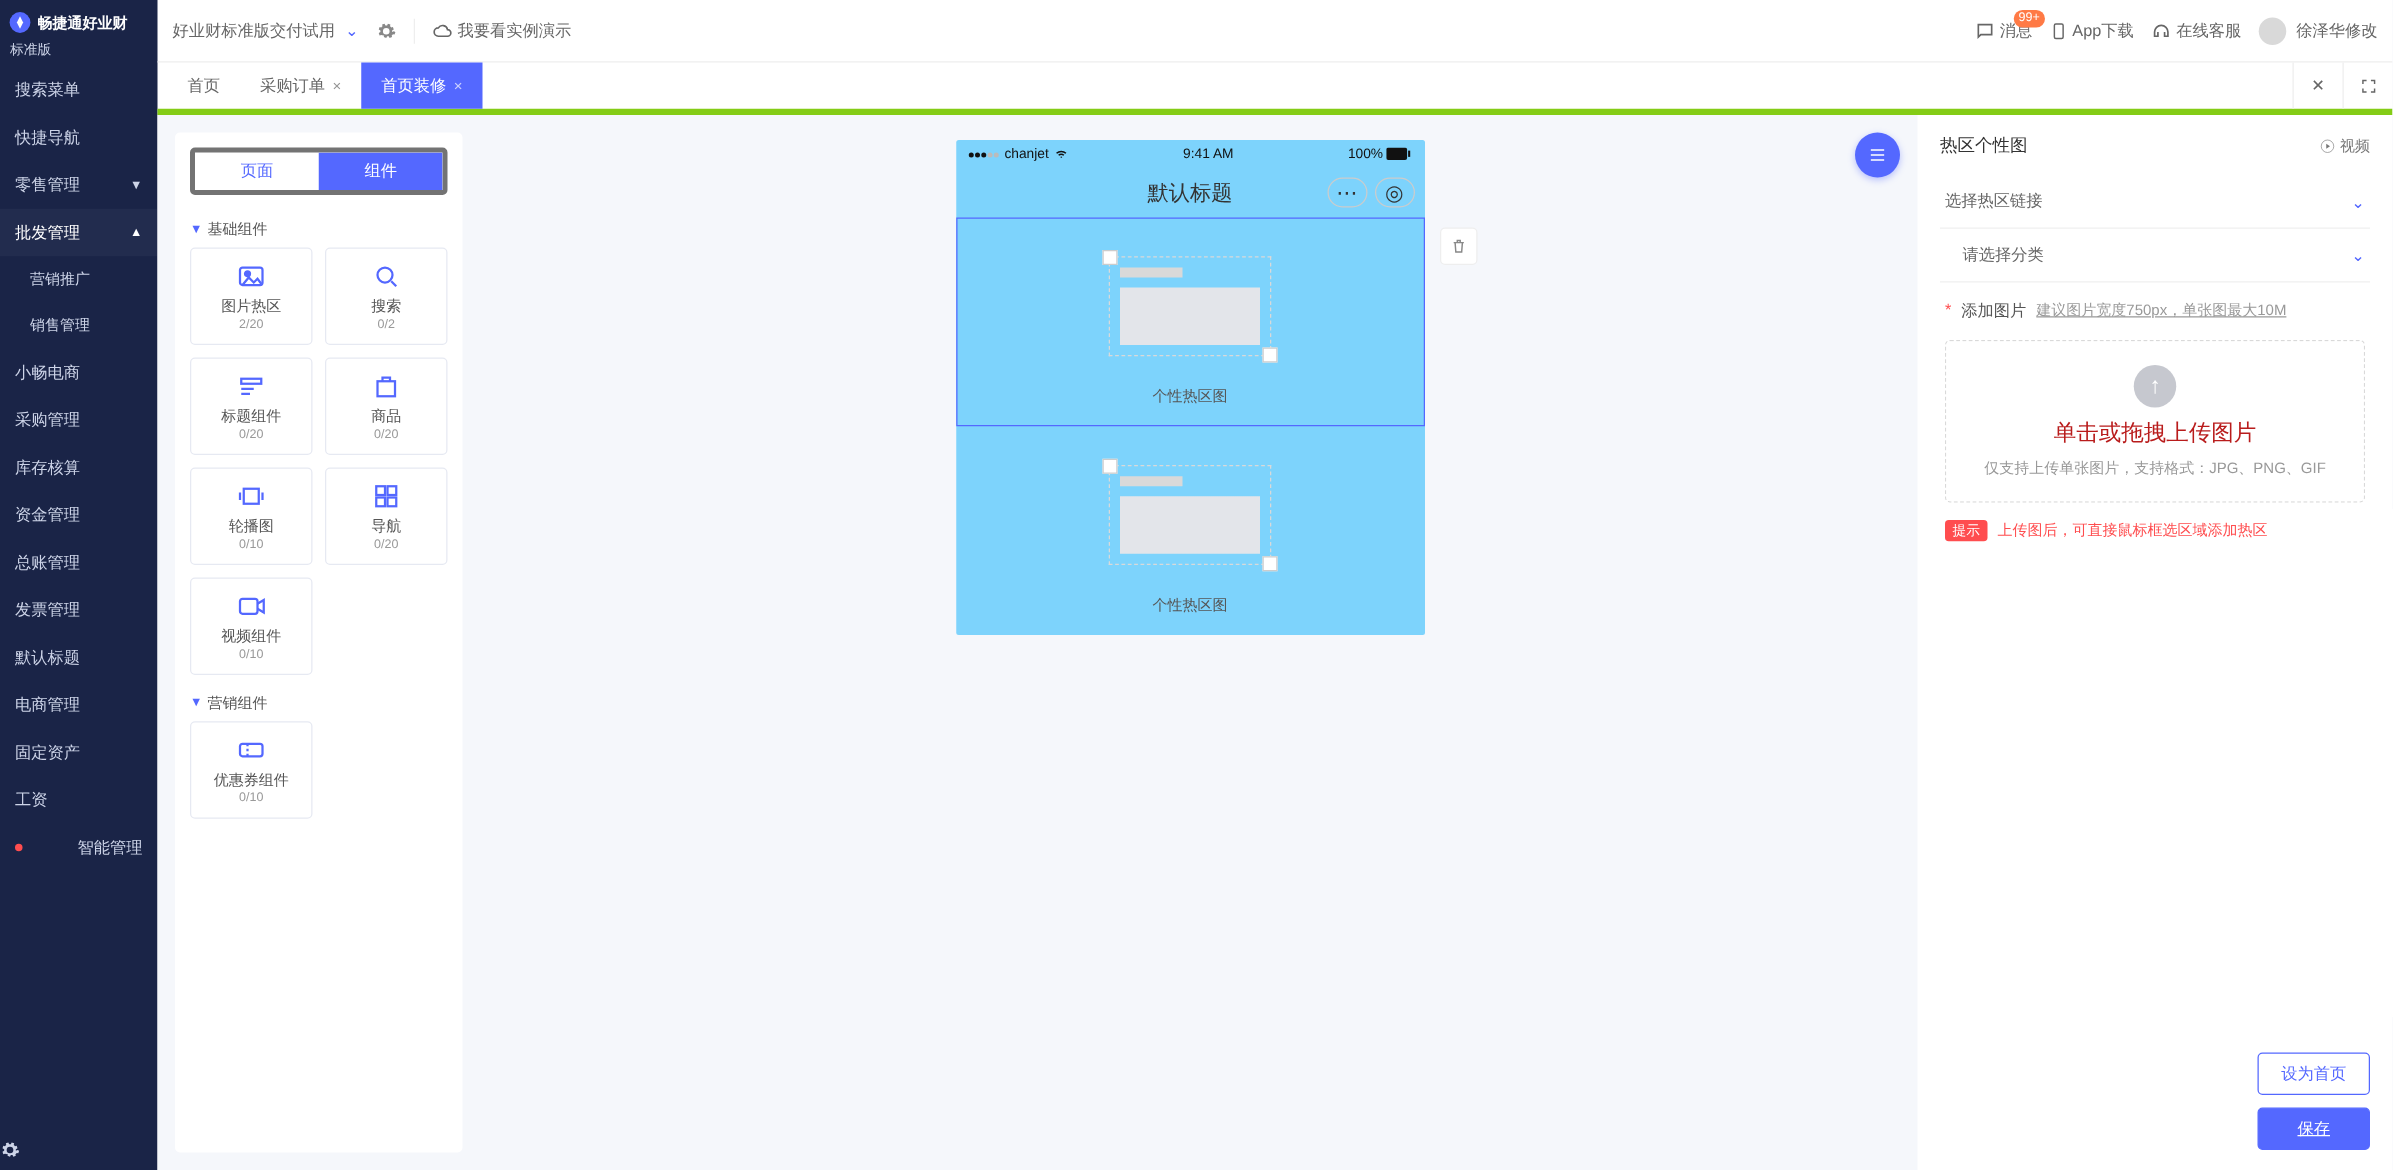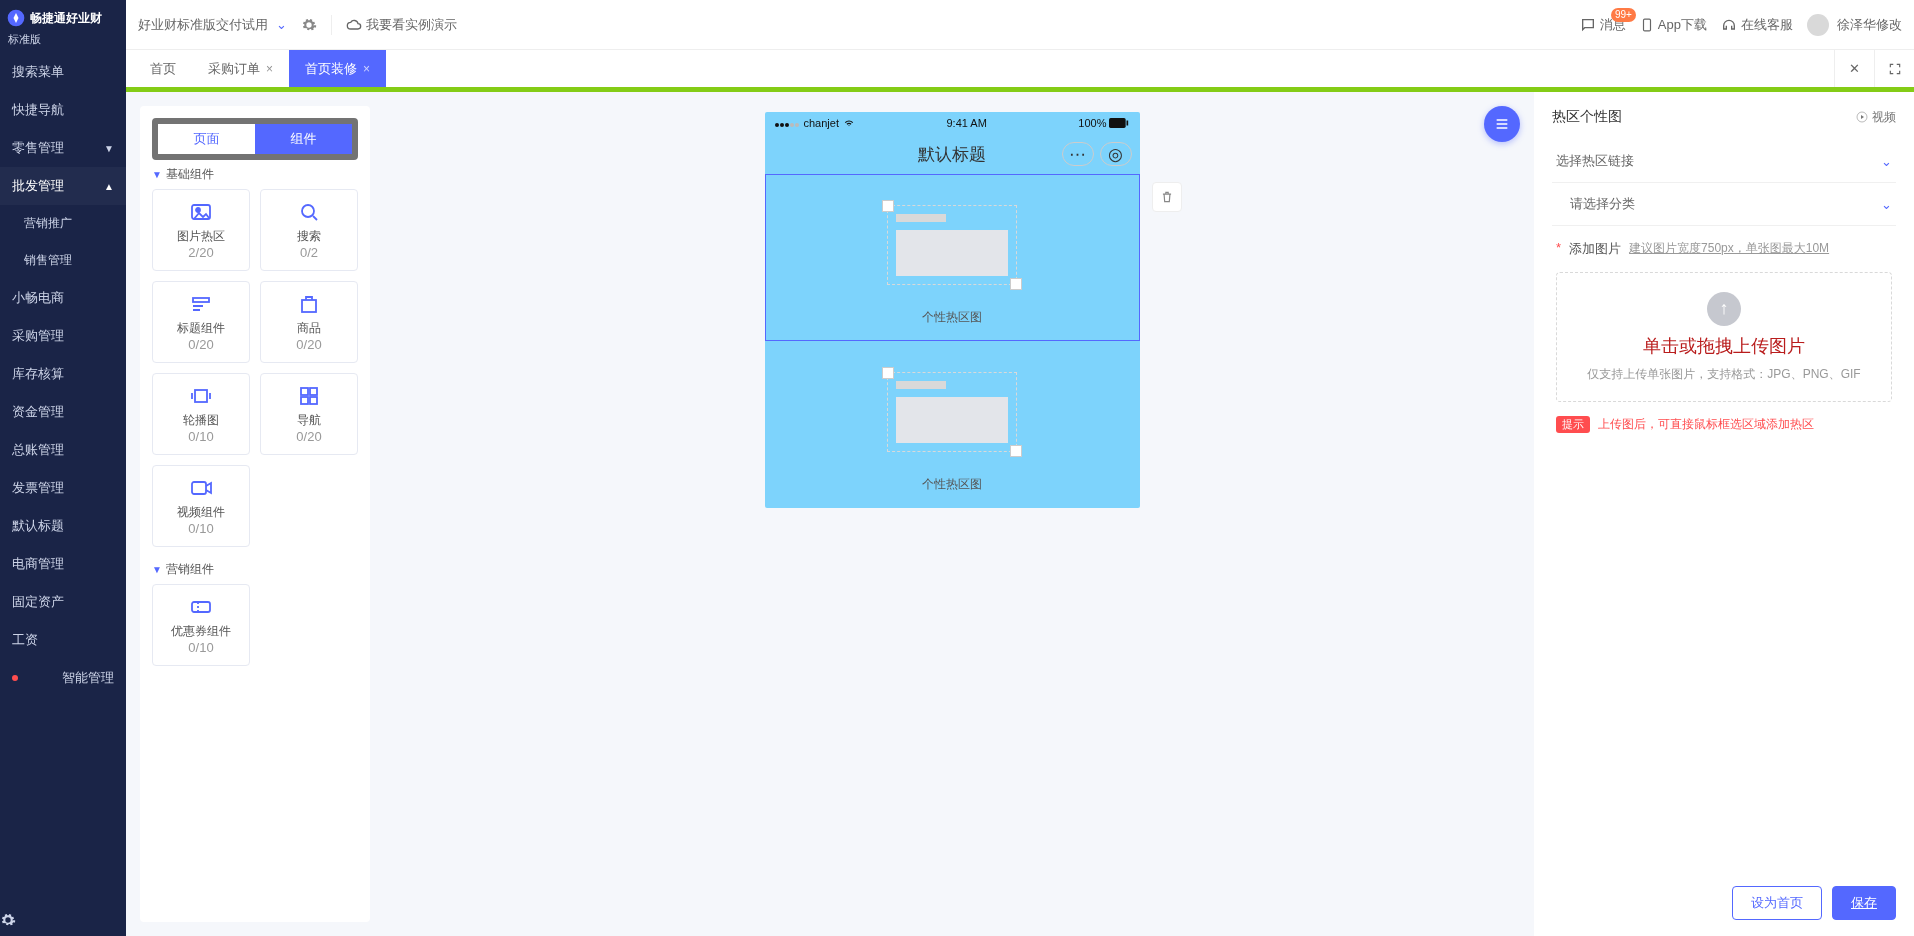--- a/index.html
+++ b/index.html
@@ -37,30 +37,30 @@
   .tab.active { background:#5468ff; color:#fff; }
   .tab .close { font-size:12px; opacity:.7;}
   .tabs-right { margin-left:auto; display:flex; align-items:center;}
   .tabs-right .sq { width:40px; display:flex;align-items:center;justify-content:center;border-left:1px solid #eee; color:#666; cursor:pointer;height:100%;}
 
   
   .editor { flex:1; display:flex; background:#f5f7fb; min-height:0;}
 
   
   .palette { width:230px; background:#fff; margin:14px 0 14px 14px; border-radius:4px; padding:12px; overflow-y:auto;}
-  .segmented { display:flex; border:6px solid #737373; border-radius:4px; overflow:hidden; margin-bottom:0;justify-content:flex-end;}
+  .segmented { display:flex; border:4px solid #737373; border-radius:4px; overflow:hidden; margin-bottom:13px;justify-content:flex-end;}
   .segmented div { flex:1; text-align:center; padding:6px 0; font-size:13px; cursor:pointer; color:#5468ff;}
   .segmented div.on { background:#5468ff; color:#fff;}
   .grp-head { font-size:12px; color:#555; padding:6px 0; display:flex; align-items:center; gap:4px; cursor:pointer;}
   .grp-head .tri { color:#5468ff; font-size:10px;}
   .comp-grid { display:grid; grid-template-columns:1fr 1fr; gap:10px; margin-bottom:8px;}
   .comp-card { border:1px solid #e6e9f2; border-radius:4px; padding:10px 4px; text-align:center; cursor:grab;}
   .comp-card .ic { width:24px;height:24px; margin:0 auto 4px; color:#5468ff;}
   .comp-card .nm { font-size:12px; color:#555;}
-  .comp-card .ct { font-size:13px; color:#999;}
+  .comp-card .ct { font-size:10px; color:#999;}
 
   
   .canvas-wrap { flex:1; display:flex; justify-content:center; align-items:flex-start; padding:20px 10px; position:relative;}
   .fab { position:absolute; right:14px; top:14px; width:36px;height:36px;border-radius:50%; background:#5468ff; color:#fff; display:flex;align-items:center;justify-content:center; cursor:pointer; box-shadow:0 2px 6px rgba(84,104,255,.4);}
   .phone { width:375px; background:#7dd3fc; border-radius:2px; position:relative;}
   .statusbar { height:22px; display:flex; align-items:center; justify-content:space-between; padding:0 10px; font-size:11px; color:#111;}
   .statusbar .dots span{width:4px;height:4px;border-radius:50%;background:#111;display:inline-block;margin-right:1px;}
   .statusbar .dots span.h{background:#bbb;}
   .phone-title { height:40px; display:flex; align-items:center; justify-content:center; font-size:17px; color:#333; position:relative;}
   .phone-title .btns { position:absolute; right:8px; display:flex; gap:6px; align-items:center;}
@@ -86,21 +86,21 @@
   .req-row { display:flex; align-items:flex-start; gap:8px; padding:14px 4px 10px;}
   .req-row .star{color:#ff4d4f;}
   .req-row .hint{font-size:12px;color:#999; flex:1;text-decoration:underline;}
   .uploader { border:1px dashed #d9d9d9; border-radius:4px; height:130px; display:flex; flex-direction:column; align-items:center; justify-content:center; gap:8px; color:#999; cursor:pointer; margin:4px 4px 8px;}
   .uploader .circle{width:34px;height:34px;border-radius:50%;background:#c6c8cf;color:#fff;display:flex;align-items:center;justify-content:center;font-size:18px;}
   .uploader .t1{color:#b91c1c; font-size:18px;}
   .uploader .t2{font-size:12px;}
   .tip-row { display:flex; align-items:center; gap:8px; padding:6px 4px; font-size:12px; color:#ff4d4f;}
   .tip-badge { background:#ff4d4f; color:#fff; border-radius:3px; padding:1px 6px; font-size:11px;}
 
-  .footer-actions { position:absolute; right:18px; bottom:16px; display:flex; gap:10px;}
+  .footer-actions { position:absolute; right:18px; bottom:16px; display:flex; gap:10px;flex-direction:column;}
   .btn { padding:7px 18px; border-radius:4px; font-size:13px; cursor:pointer; border:1px solid #5468ff;}
   .btn.ghost { background:#fff; color:#5468ff;}
   .btn.primary { background:#5468ff; color:#ffffff;text-decoration:underline;}
 
   svg { display:block; }
 </style>
 </head>
 <body>
 
 <div class="app">

